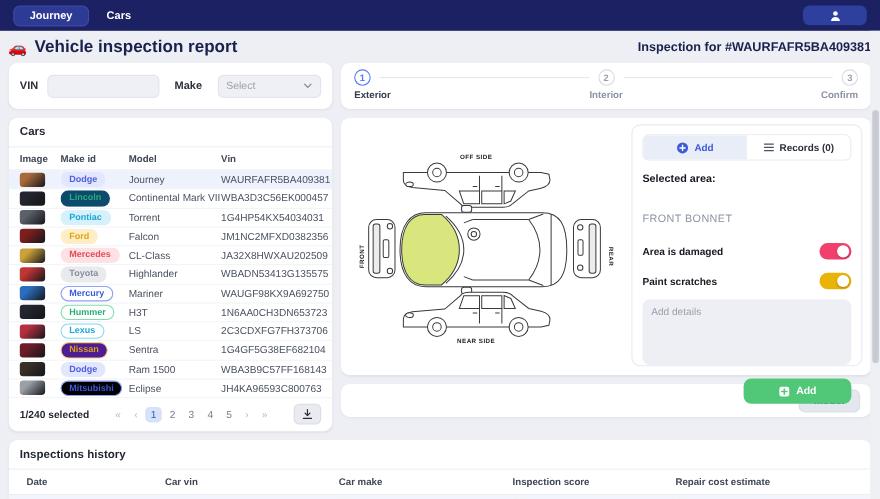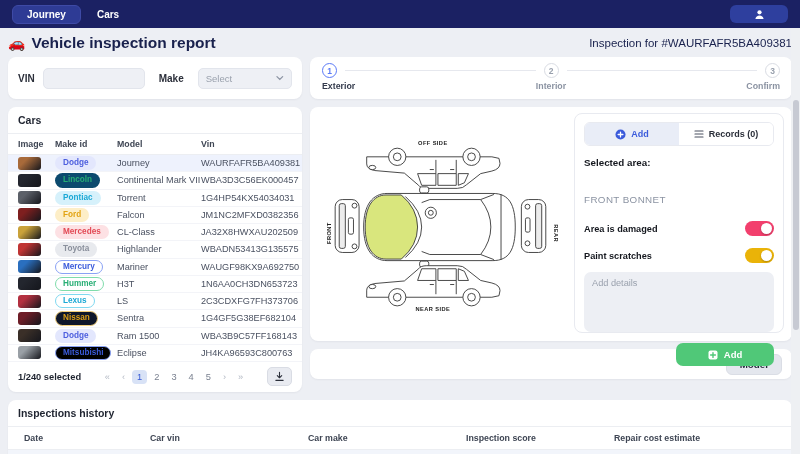--- a/index.html
+++ b/index.html
@@ -9,21 +9,21 @@
   
   .navbar { height:28px; background:#1b2163; display:flex; align-items:center; padding:0 12px; gap:16px; }
   .nav-tab { color:#fff; font-size:10px; font-weight:bold; cursor:pointer; }
   .nav-tab.active { background:#2e3b95; border:1px solid #3e4aa6; border-radius:6px; padding:3px 14px; }
   .user-btn { margin-left:auto; width:58px; height:18px; background:#2e3f9e; border-radius:6px; display:flex; align-items:center; justify-content:center; border:none; cursor:pointer; }
 
   .page { padding:0 8px; }
   .page-head { height:29px; display:flex; align-items:center; justify-content:space-between; }
   .page-title { font-size:15.5px; font-weight:bold; color:#19214d; display:flex; align-items:center; gap:6px; }
   .page-title .emoji { font-size:14px; }
-  .inspection-for { font-size:11.5px; font-weight:normal; color:#19214d; }
+  .inspection-for { font-size:11.5px; font-weight:bold; color:#19214d; }
 
   .cols { display:flex; gap:8px; align-items:stretch; }
   .card { background:#fff; border-radius:8px; box-shadow:0 1px 2px rgba(16,24,40,.05); }
 
   
   .left-col { width:294px; display:flex; flex-direction:column; gap:8px;border-radius:23px; }
   .filter-card { height:42px; display:flex; align-items:center; gap:8px; padding:0 10px; }
   .f-label { font-size:10px; font-weight:bold; color:#2b2f3a; }
   .vin-input { width:102px; height:21px; background:#eef0f5; border:1px solid #e2e5ec; border-radius:5px; font-size:9.5px; padding:0 6px; color:#1f2430; outline:none; font-family:"Liberation Sans",sans-serif;}
   .make-select { margin-left:6px; width:94px; height:21px; background:#eef0f5; border:1px solid #e2e5ec; border-radius:5px; display:flex; align-items:center; justify-content:space-between; padding:0 7px; cursor:pointer;gap:44px; }
@@ -216,21 +216,21 @@
                     <div class="thumb" style="background: linear-gradient(135deg, rgb(179, 48, 64) 30%, rgb(21, 22, 28) 100%);"></div>
                   </td>
                   <td><span class="badge" style="background: rgb(255, 255, 255); color: rgb(27, 168, 213); border-color: rgb(127, 216, 240);">Lexus</span></td>
                   <td>LS</td>
                   <td>2C3CDXFG7FH373706</td>
                 </tr>
                 <tr>
                   <td>
                     <div class="thumb" style="background: linear-gradient(135deg, rgb(110, 29, 39) 30%, rgb(21, 22, 28) 100%);"></div>
                   </td>
-                  <td><span class="badge" style="background: #0f172a; color: rgb(220, 158, 23); border-color: rgb(243, 207, 122);">Nissan</span></td>
+                  <td><span class="badge" style="background: #4c1d95; color: rgb(220, 158, 23); border-color: rgb(243, 207, 122);">Nissan</span></td>
                   <td>Sentra</td>
                   <td>1G4GF5G38EF682104</td>
                 </tr>
                 <tr>
                   <td>
                     <div class="thumb" style="background: linear-gradient(135deg, rgb(58, 47, 40) 30%, rgb(21, 22, 28) 100%);"></div>
                   </td>
                   <td><span class="badge" style="background: rgb(227, 231, 253); color: rgb(76, 94, 222); border-color: transparent;">Dodge</span></td>
                   <td>Ram 1500</td>
                   <td>WBA3B9C57FF168143</td>

